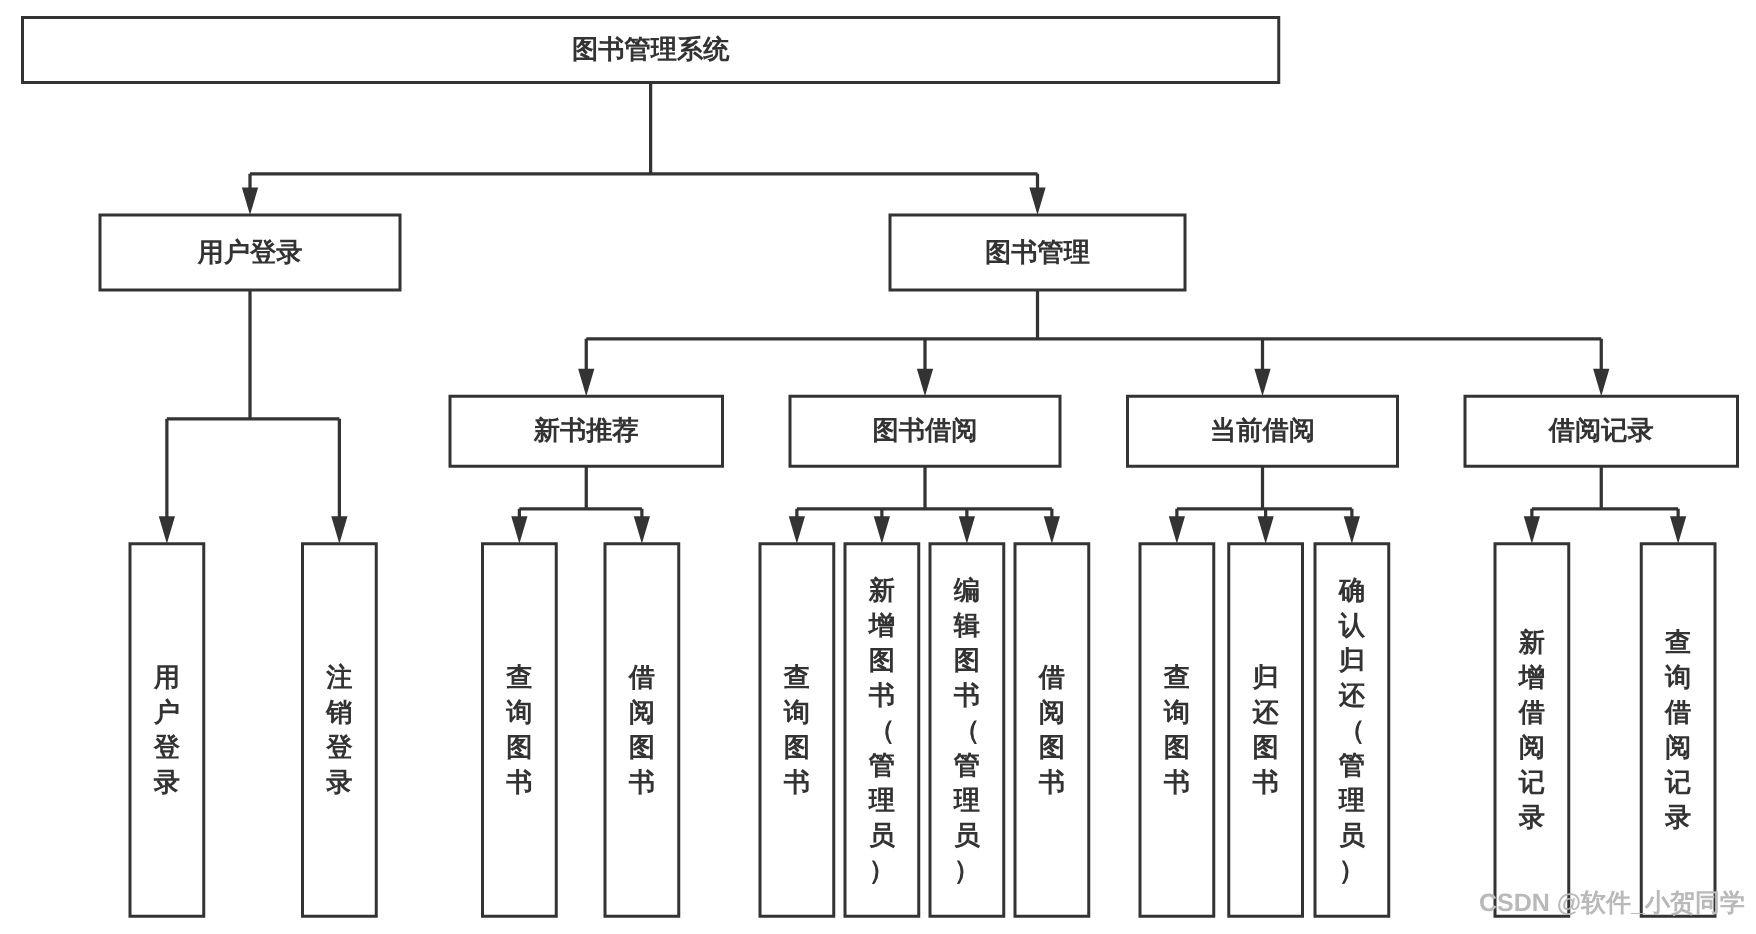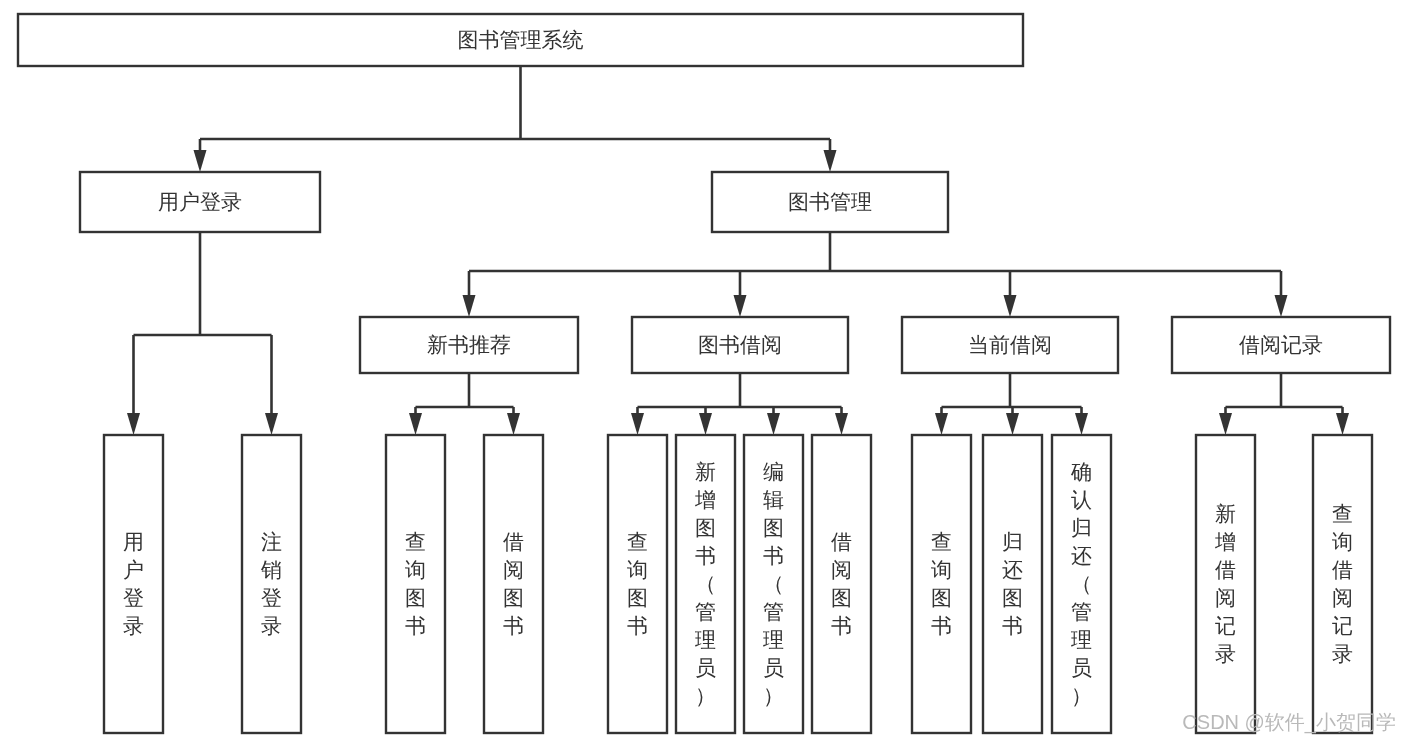--- a/index.html
+++ b/index.html
@@ -13,20 +13,21 @@
     font-family: "Liberation Sans", "DejaVu Sans", sans-serif;
     overflow: hidden;
     position: relative;
   }
   #diagram-root {
     position: absolute;
     left: 0;
     top: 0;
     width: 1405px;
     height: 747px;
+    font-weight: bold;
   }
   svg.diagram-canvas {
     display: block;
     width: 1405px;
     height: 747px;
   }
   .node-box {
     fill: #ffffff;
     stroke: #333333;
     stroke-width: 2.4;

